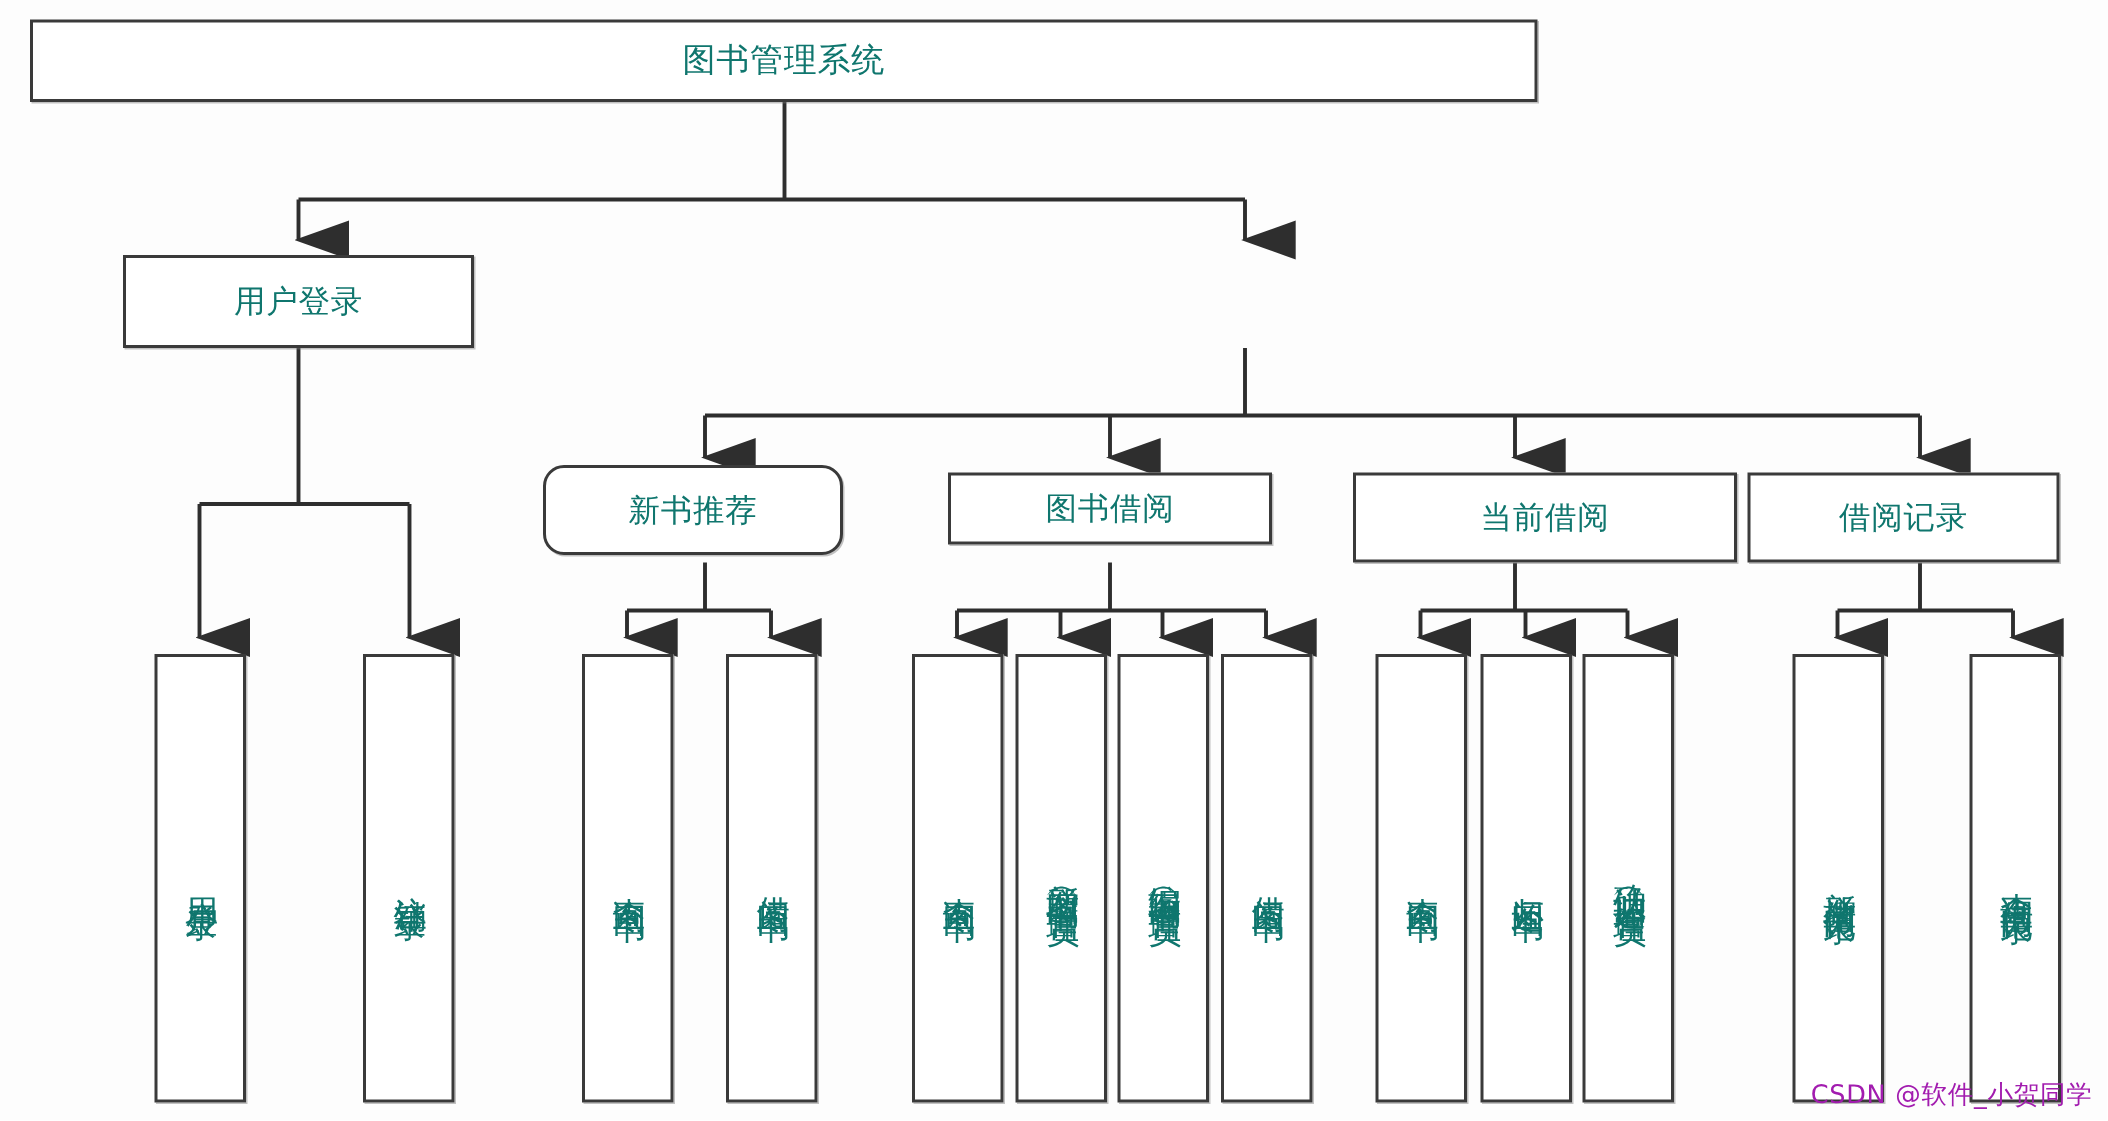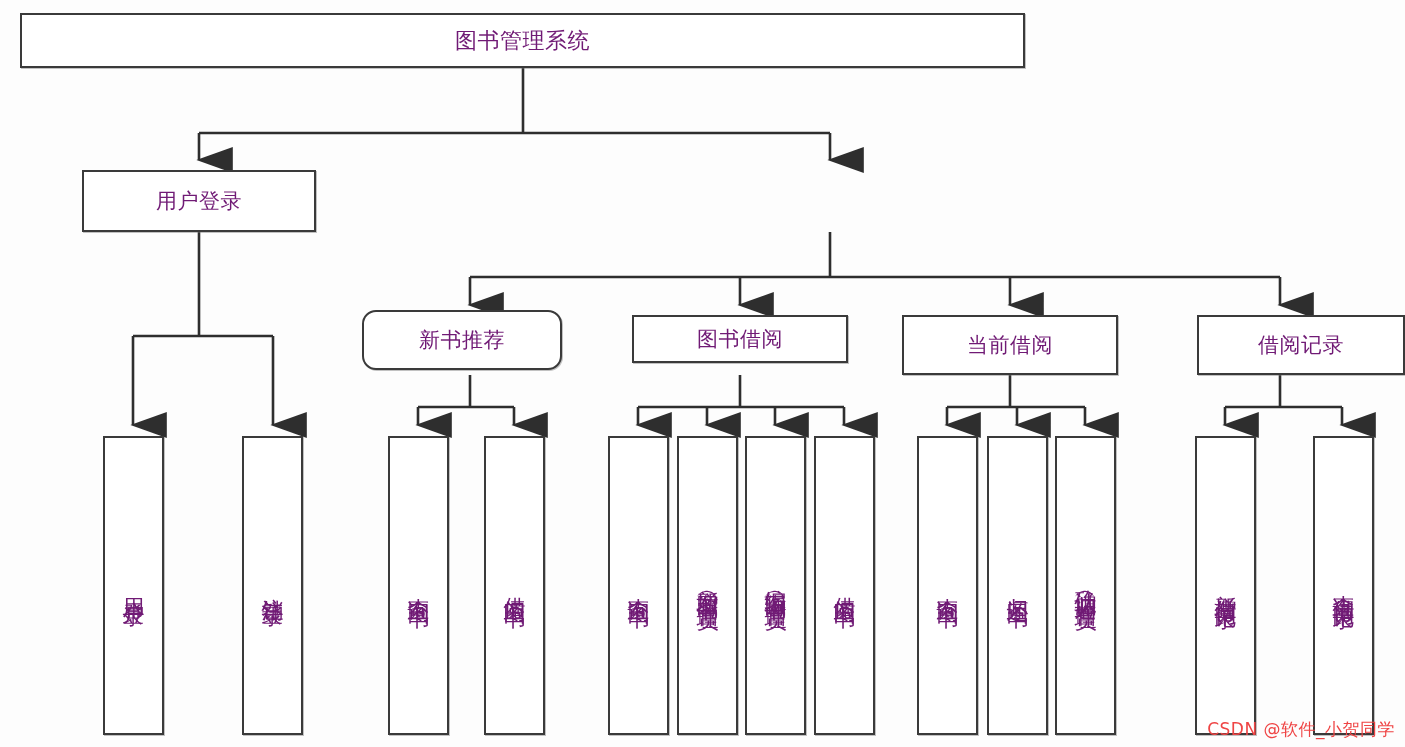--- a/index.html
+++ b/index.html
@@ -29,42 +29,42 @@
     position: absolute;
     box-sizing: border-box;
     background: #ffffff;
     border: 2.5px solid #3a3a3a;
     display: flex;
     align-items: center;
     justify-content: center;
     box-shadow: 1px 1px 0 rgba(120,120,120,0.45);
   }
   .node .label {
-    color: #701a75;
+    color: #0f766e;
     font-size: 21px;
     line-height: 1.18;
     letter-spacing: 0.5px;
     text-align: center;
     white-space: nowrap;
   }
   .node.vertical .label {
     writing-mode: vertical-rl;
     text-orientation: upright;
     white-space: normal;
     line-height: 1.0;
     letter-spacing: 3px;
     font-size: 22px;
     max-height: 280px;
   }
   .node.root .label { font-size: 22px; }
   .watermark {
     position: absolute;
     right: 10px;
     bottom: 6px;
-    color: #ef4444;
+    color: #a21caf;
     font-size: 17px;
     letter-spacing: 0.5px;
     white-space: nowrap;
     user-select: none;
   }
 </style>
 </head>
 <body>
 
 <div id="canvas">
@@ -128,24 +128,24 @@
   <div class="node" style="left:82px; top:170px; width:234px; height:62px;">
     <span class="label">用户登录</span>
   </div>
 
   <div class="node" style="left:362px; top:310px; width:200px; height:60px;border-radius:14px;">
     <span class="label">新书推荐</span>
   </div>
   <div class="node" style="left:632px; top:315px; width:216px; height:48px;">
     <span class="label">图书借阅</span>
   </div>
-  <div class="node" style="left:902px; top:315px; width:216px; height:60px;">
+  <div class="node" style="left:902px; top:315px; width:256px; height:60px;">
     <span class="label">当前借阅</span>
   </div>
-  <div class="node" style="left:1197px; top:315px; width:208px; height:60px;">
+  <div class="node" style="left:1165px; top:315px; width:208px; height:60px;">
     <span class="label">借阅记录</span>
   </div>
 
   <div class="node vertical" style="left:103px; top:436px; width:61px; height:299px;">
     <span class="label">用户登录</span>
   </div>
   <div class="node vertical" style="left:242px; top:436px; width:61px; height:299px;">
     <span class="label">注销登录</span>
   </div>
 

